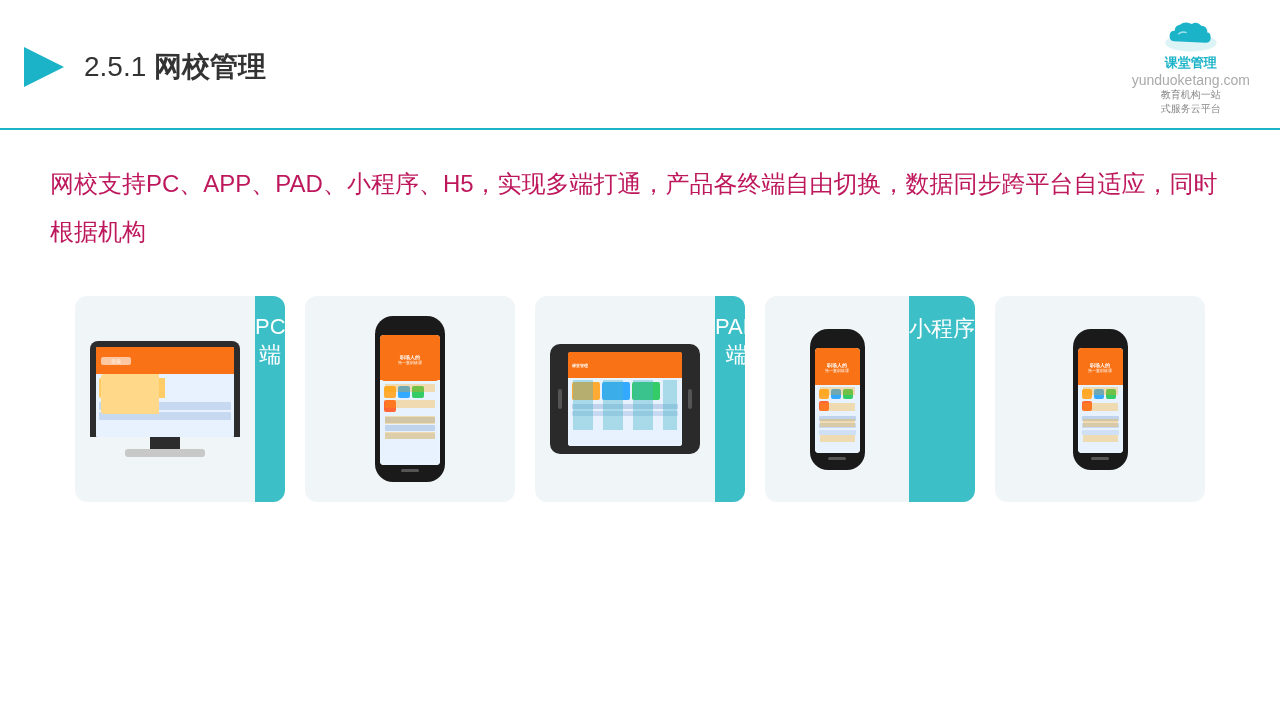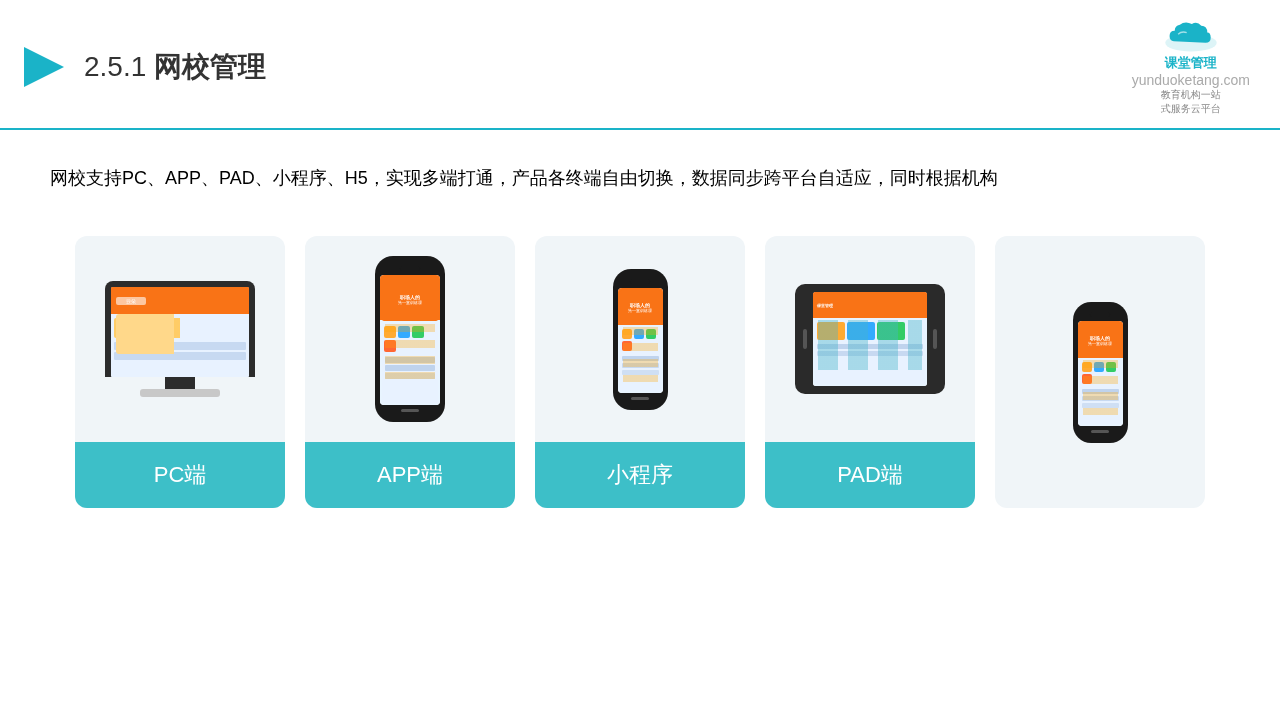--- a/index.html
+++ b/index.html
@@ -44,40 +44,40 @@
       align-items: center;
     }
     .logo-cloud {
       width: 60px;
       height: 36px;
     }
 
     
     .description {
       padding: 30px 50px 10px 50px;
-      font-size: 18px;
-      color: #000000;
+      font-size: 24px;
+      color: #be185d;
       line-height: 2;
     }
 
     
     .cards-section {
       display: flex;
       justify-content: center;
       gap: 20px;
       padding: 30px 40px 20px 40px;
     }
 
     .card {
       background: #f0f5f8;
       border-radius: 12px;
       width: 210px;
       overflow: hidden;
       display: flex;
-      flex-direction: column;
+      flex-direction: row;
     }
 
     .card-image-area {
       flex: 1;
       display: flex;
       align-items: center;
       justify-content: center;
       padding: 20px 15px;
       min-height: 200px;
     }
@@ -357,21 +357,48 @@
                 <div style="margin:2px 3px;height:6px;background:rgba(150,180,220,0.5);border-radius:1px;"></div>
                 <div style="margin:2px 3px;height:6px;background:rgba(150,180,220,0.5);border-radius:1px;"></div>
                 <div style="margin:2px 3px;height:6px;background:rgba(150,180,220,0.3);border-radius:1px;"></div>
               </div>
             </div>
           </div>
           <div class="phone-button"></div>
         </div>
       </div>
     </div>
-    <div class="card-label">APP端</div>
+  </div>
+
+  <div class="card">
+    <div class="card-image-area">
+      <div class="tablet-mockup">
+        <div class="tablet-outer">
+          <div class="tablet-button-left"></div>
+          <div class="tablet-screen">
+            <div class="tablet-screen-content">
+              <div style="position:absolute;top:0;left:0;right:0;height:28%;background:#f97316;display:flex;align-items:center;padding:0 4px;">
+                <div style="font-size:4px;color:white;font-weight:bold;">课堂管理</div>
+              </div>
+              <div style="position:absolute;top:30%;left:2px;right:2px;bottom:2px;background:#e8f2ff;">
+                <div style="display:flex;gap:2px;padding:2px;flex-wrap:wrap;">
+                  <div style="width:28px;height:18px;background:#ffaa33;border-radius:2px;"></div>
+                  <div style="width:28px;height:18px;background:#33aaff;border-radius:2px;"></div>
+                  <div style="width:28px;height:18px;background:#33cc66;border-radius:2px;"></div>
+                </div>
+                <div style="margin:2px 2px;height:5px;background:rgba(150,180,220,0.5);border-radius:1px;"></div>
+                <div style="margin:2px 2px;height:5px;background:rgba(150,180,220,0.4);border-radius:1px;"></div>
+              </div>
+            </div>
+          </div>
+          <div class="tablet-button-right"></div>
+        </div>
+      </div>
+    </div>
+    <div class="card-label">PAD端</div>
   </div>
 
   <div class="card">
     <div class="card-image-area">
       <div class="phone-mockup">
         <div class="phone-outer phone-mini">
           <div class="phone-notch"></div>
           <div class="phone-screen">
             <div class="phone-screen-content">
               <div style="position:absolute;top:2px;left:2px;right:2px;height:34%;background:#f97316;border-radius:2px;display:flex;flex-direction:column;align-items:center;justify-content:center;">
@@ -393,48 +420,20 @@
           </div>
           <div class="phone-button"></div>
         </div>
       </div>
     </div>
     <div class="card-label">小程序</div>
   </div>
 
   <div class="card">
     <div class="card-image-area">
-      <div class="tablet-mockup">
-        <div class="tablet-outer">
-          <div class="tablet-button-left"></div>
-          <div class="tablet-screen">
-            <div class="tablet-screen-content">
-              <div style="position:absolute;top:0;left:0;right:0;height:28%;background:#f97316;display:flex;align-items:center;padding:0 4px;">
-                <div style="font-size:4px;color:white;font-weight:bold;">课堂管理</div>
-              </div>
-              <div style="position:absolute;top:30%;left:2px;right:2px;bottom:2px;background:#e8f2ff;">
-                <div style="display:flex;gap:2px;padding:2px;flex-wrap:wrap;">
-                  <div style="width:28px;height:18px;background:#ffaa33;border-radius:2px;"></div>
-                  <div style="width:28px;height:18px;background:#33aaff;border-radius:2px;"></div>
-                  <div style="width:28px;height:18px;background:#33cc66;border-radius:2px;"></div>
-                </div>
-                <div style="margin:2px 2px;height:5px;background:rgba(150,180,220,0.5);border-radius:1px;"></div>
-                <div style="margin:2px 2px;height:5px;background:rgba(150,180,220,0.4);border-radius:1px;"></div>
-              </div>
-            </div>
-          </div>
-          <div class="tablet-button-right"></div>
-        </div>
-      </div>
-    </div>
-    <div class="card-label">PAD端</div>
-  </div>
-
-  <div class="card">
-    <div class="card-image-area">
       <div class="phone-mockup">
         <div class="phone-outer phone-mini">
           <div class="phone-notch"></div>
           <div class="phone-screen">
             <div class="phone-screen-content">
               <div style="position:absolute;top:2px;left:2px;right:2px;height:34%;background:#f97316;border-radius:2px;display:flex;flex-direction:column;align-items:center;justify-content:center;">
                 <div style="font-size:5px;color:white;font-weight:bold;">职场人的</div>
                 <div style="font-size:4px;color:white;">第一堂训练课</div>
               </div>
               <div style="position:absolute;top:37%;left:2px;right:2px;bottom:2px;background:#e8f2ff;">

